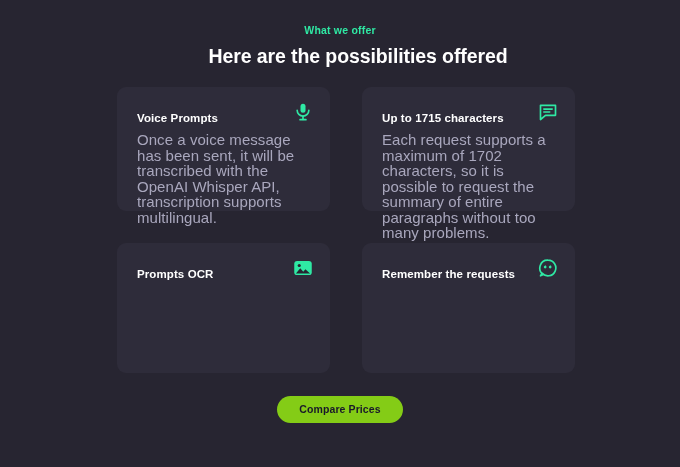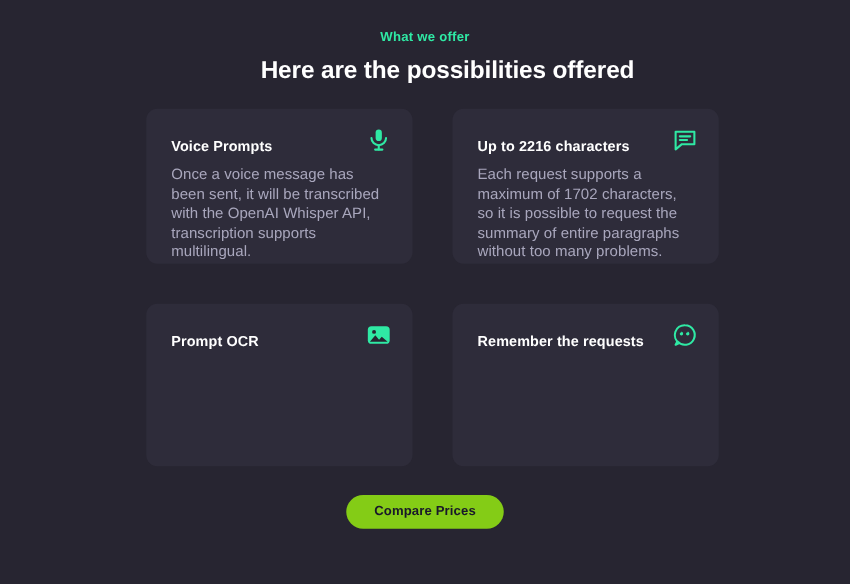--- a/index.html
+++ b/index.html
@@ -65,21 +65,21 @@
   }
   .card-title {
     font-size: 11.5px;
     font-weight: bold;
     color: #ffffff;
     line-height: 14px;
     margin: 0 0 7px 0;
     letter-spacing: 0.1px;
   }
   .card-body {
-    font-size: 12px;
+    font-size: 15px;
     color: #a9a7bd;
     line-height: 15.5px;
     margin: 0;
     letter-spacing: 0.05px;
     max-width: 178px;
   }
   .card-icon {
     position: absolute;
     top: 14px;
     right: 16px;
@@ -141,33 +141,33 @@
     </div>
 
     <div class="card">
       <span class="card-icon">
         <svg width="20" height="20" viewBox="0 0 24 24" fill="none" stroke="#2fe9a4" stroke-width="2" stroke-linecap="round" stroke-linejoin="round">
           <path d="M3 4h18v12H9l-6 5z"></path>
           <line x1="7" y1="8.5" x2="17" y2="8.5"></line>
           <line x1="7" y1="12" x2="14" y2="12"></line>
         </svg>
       </span>
-      <h3 class="card-title">Up to 2216 characters</h3>
+      <h3 class="card-title">Up to 1715 characters</h3>
       <p class="card-body">Each request supports a maximum of 1702 characters, so it is possible to request the summary of entire paragraphs without too many problems.</p>
     </div>
 
     <div class="card">
       <span class="card-icon">
         <svg width="20" height="20" viewBox="0 0 24 24">
           <rect x="1.5" y="3.5" width="21" height="17" rx="3.5" fill="#2fe9a4"></rect>
           <circle cx="7.5" cy="9" r="1.9" fill="#272531"></circle>
           <path d="M3.5 18.5l5.2-6.2 3.6 4.2 2.6-2.9 5.6 4.9z" fill="#272531"></path>
         </svg>
       </span>
-      <h3 class="card-title">Prompt OCR</h3>
+      <h3 class="card-title">Prompts OCR</h3>
     </div>
 
     <div class="card">
       <span class="card-icon">
         <svg width="20" height="20" viewBox="0 0 24 24" fill="none" stroke="#2fe9a4" stroke-width="2" stroke-linecap="round" stroke-linejoin="round">
           <path d="M12 2.6a9.4 9.4 0 1 1-7.2 15.5L3 21.4l3.4-1.6A9.4 9.4 0 0 1 12 2.6z"></path>
           <path d="M8.6 9.3c-.9 0-1.6.7-1.6 1.6s.7 1.6 1.6 1.6 1.6-.7 1.6-1.6c0-1.1-.5-1.8-1.4-2.3" fill="#2fe9a4" stroke="none"></path>
           <path d="M14.6 9.3c-.9 0-1.6.7-1.6 1.6s.7 1.6 1.6 1.6 1.6-.7 1.6-1.6c0-1.1-.5-1.8-1.4-2.3" fill="#2fe9a4" stroke="none"></path>
         </svg>
       </span>

